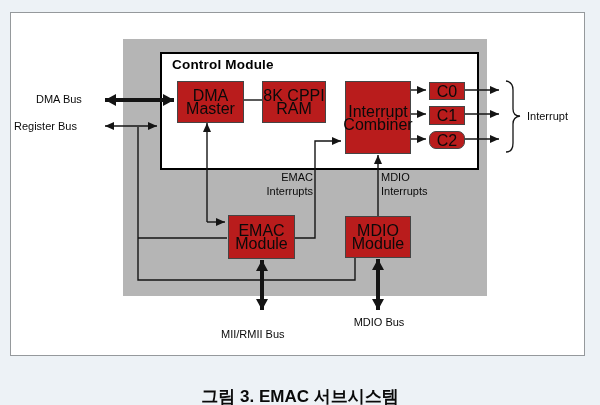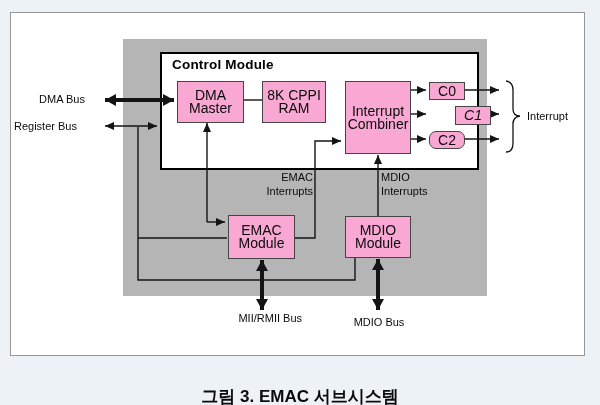--- a/index.html
+++ b/index.html
@@ -23,43 +23,43 @@
     position:absolute; left:160px; top:52px; width:315px; height:114px;
     background:#ffffff; border:2px solid #000;text-align:right;
   }
   #control-module-title {
     position:absolute; left:10px; top:3px;
     font-size:13.5px; font-weight:bold; color:#000; letter-spacing:0.2px;
   }
   svg.connectors { position:absolute; left:0; top:0; width:600px; height:405px; }
   .node {
     position:absolute;
-    background:#f9a8d4; border:1px solid #454545;
+    background:#b91c1c; border:1px solid #454545;
     display:flex; align-items:center; justify-content:center;
-    text-align:center; font-size:14px; line-height:13px;
+    text-align:center; font-size:16px; line-height:13px;
     white-space:pre-line; color:#0a0a0a;
   }
   #node-dma-master { left:177px; top:81px; width:65px; height:40px; }
   #node-cppi-ram   { left:262px; top:81px; width:62px; height:40px; }
   #node-combiner   { left:345px; top:81px; width:64px; height:71px; }
   #node-c0 { left:429px; top:82px;  width:34px; height:16px; }
-  #node-c1 { left:455px; top:106px; width:34px; height:17px;font-style:italic; }
+  #node-c1 { left:429px; top:106px; width:34px; height:17px; }
   #node-c2 { left:429px; top:131px; width:34px; height:16px;border-radius:7px; }
   #node-emac { left:228px; top:215px; width:65px; height:42px; }
   #node-mdio { left:345px; top:216px; width:64px; height:40px; }
   .lbl {
     position:absolute; font-size:11px; line-height:13.5px;
     white-space:pre-line; color:#0a0a0a;
   }
-  #label-dma-bus      { left:28px;  top:93px;  width:68px; text-align:center; }
+  #label-dma-bus      { left:36px;  top:93px;  width:68px; text-align:left; }
   #label-register-bus { left:14px;  top:120px; width:82px; }
   #label-emac-int     { left:243px; top:171px; width:70px; text-align:right; }
   #label-mdio-int     { left:381px; top:171px; width:70px; text-align:left; }
   #label-interrupt    { left:527px; top:110px; }
-  #label-mii-bus      { left:221px; top:312px; width:81px; text-align:right; }
+  #label-mii-bus      { left:221px; top:328px; width:81px; text-align:left; }
   #label-mdio-bus     { left:341px; top:316px; width:76px; text-align:center; }
   #figure-caption {
     position:absolute; left:0; top:369px; width:600px;
     text-align:center; font-size:17px; font-weight:bold; color:#0a0a0a;margin-top:16px;
   }
 </style>
 </head>
 <body>
 
 <div id="figure-frame"></div>

